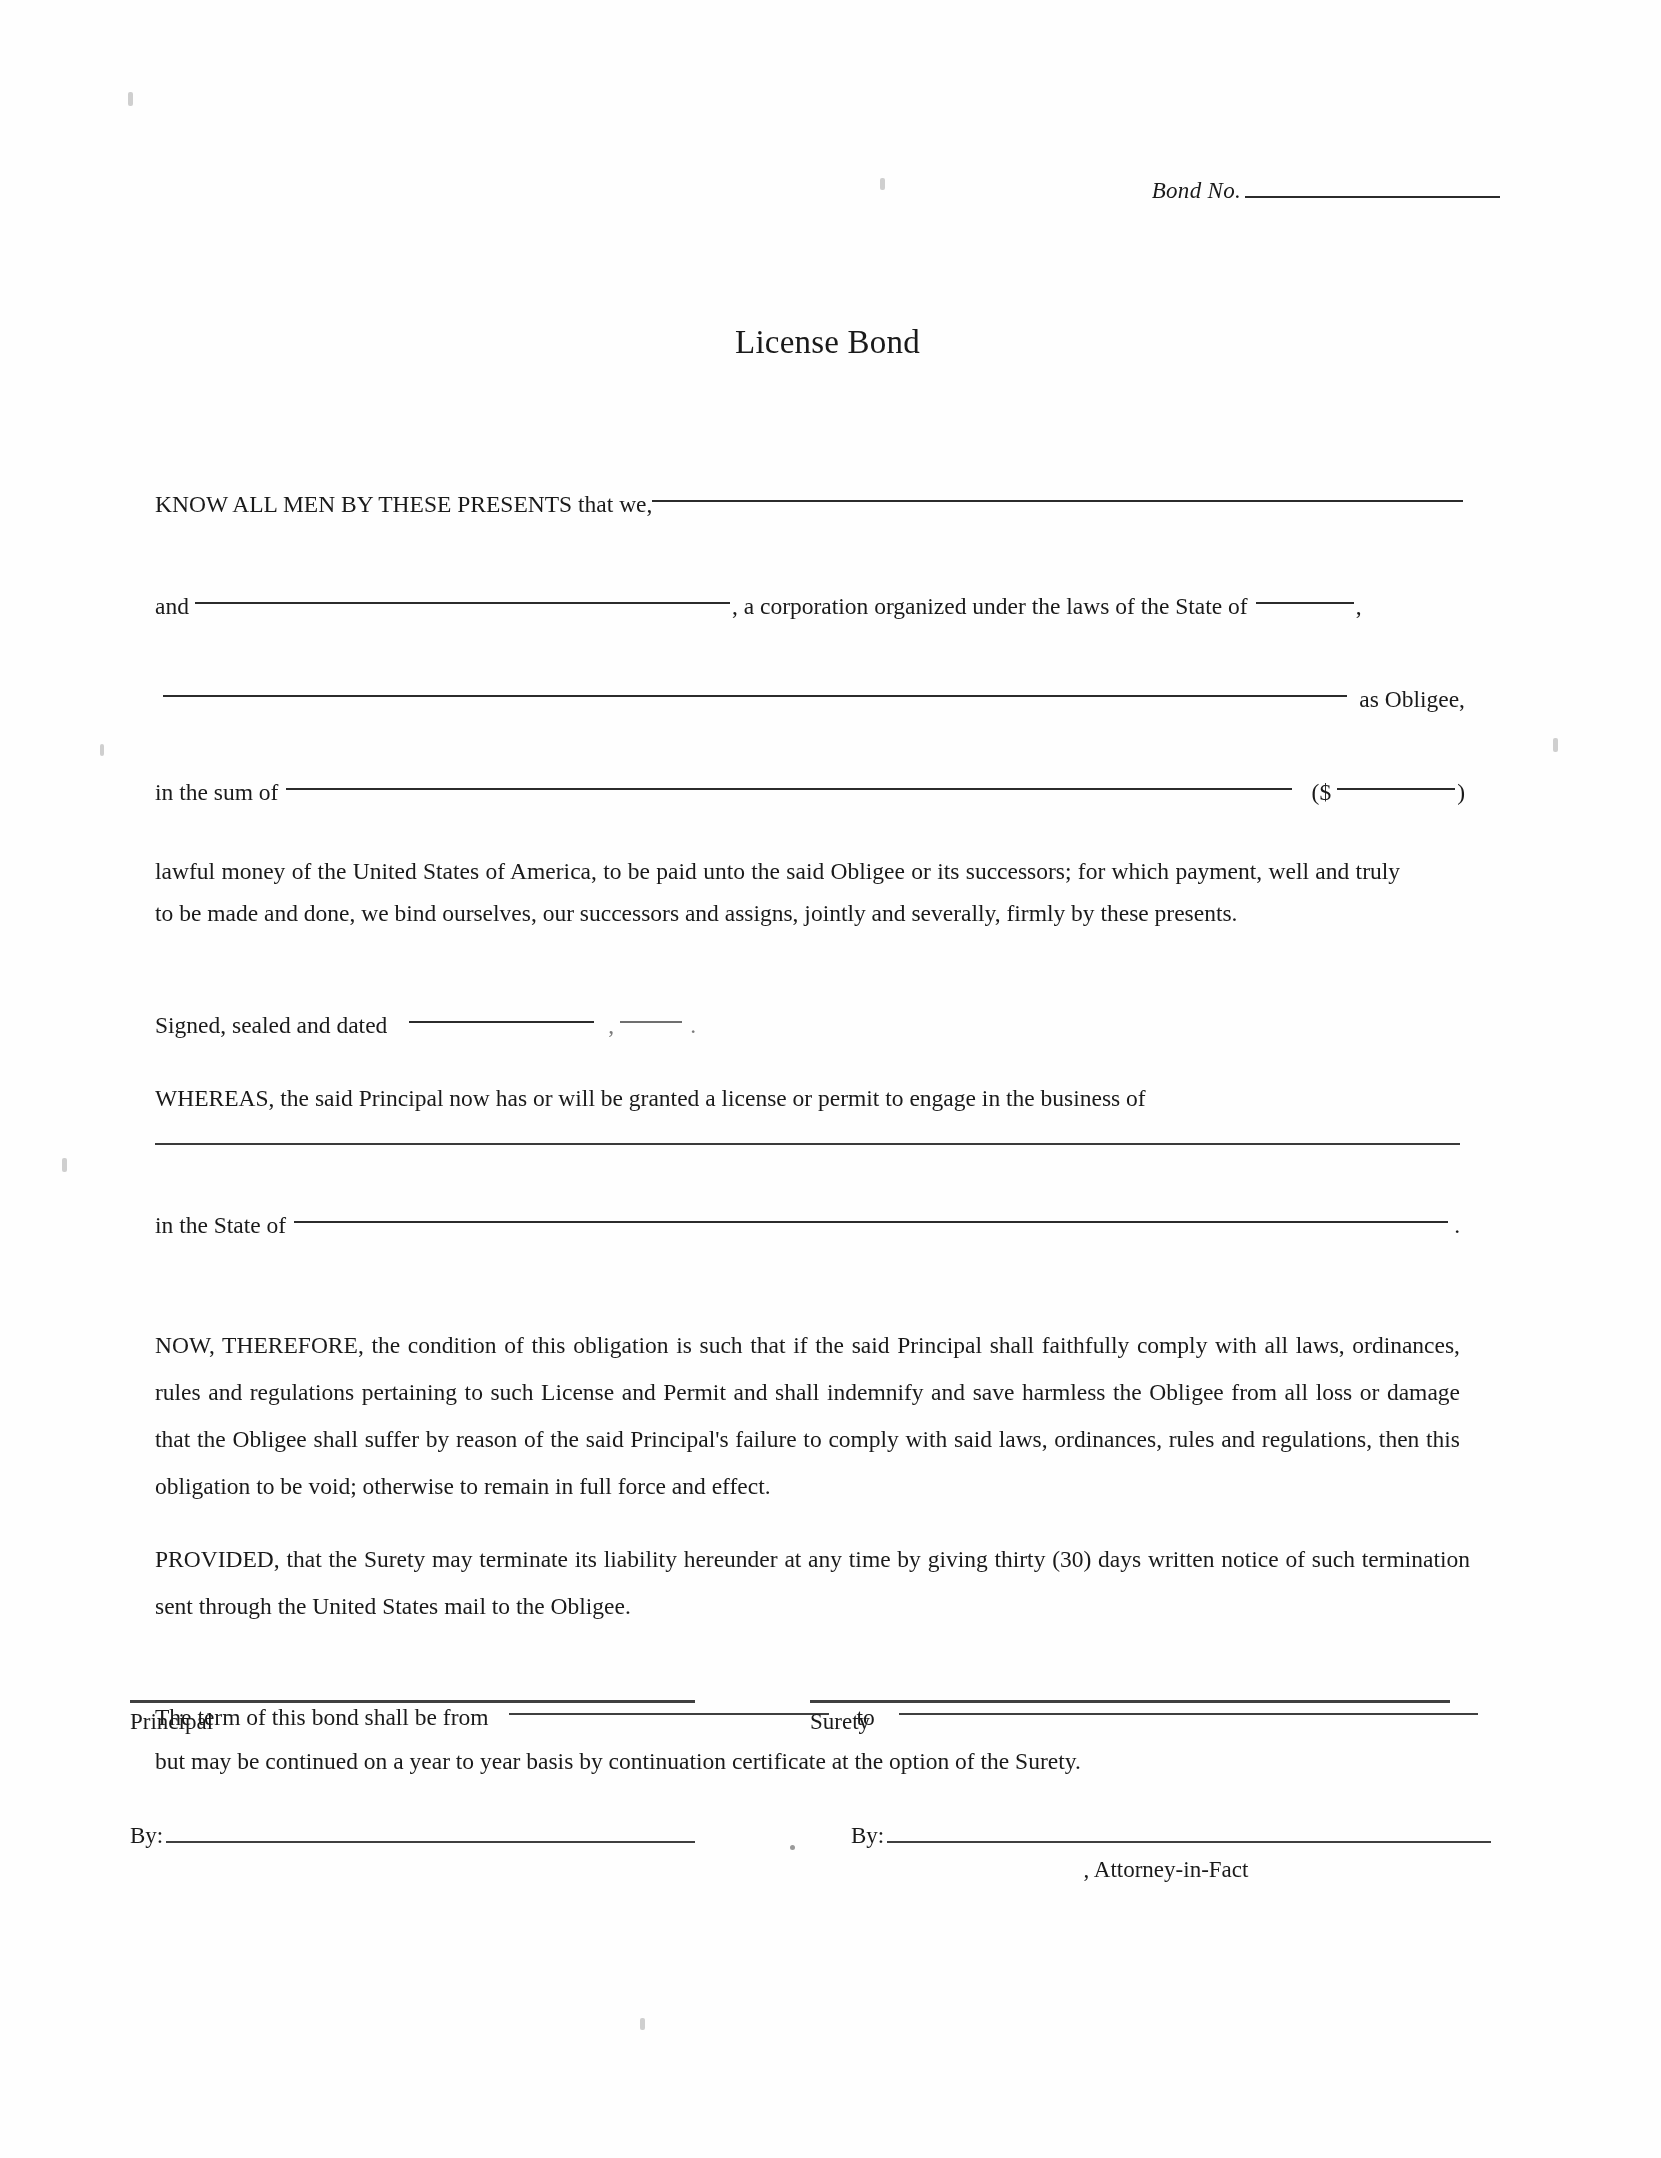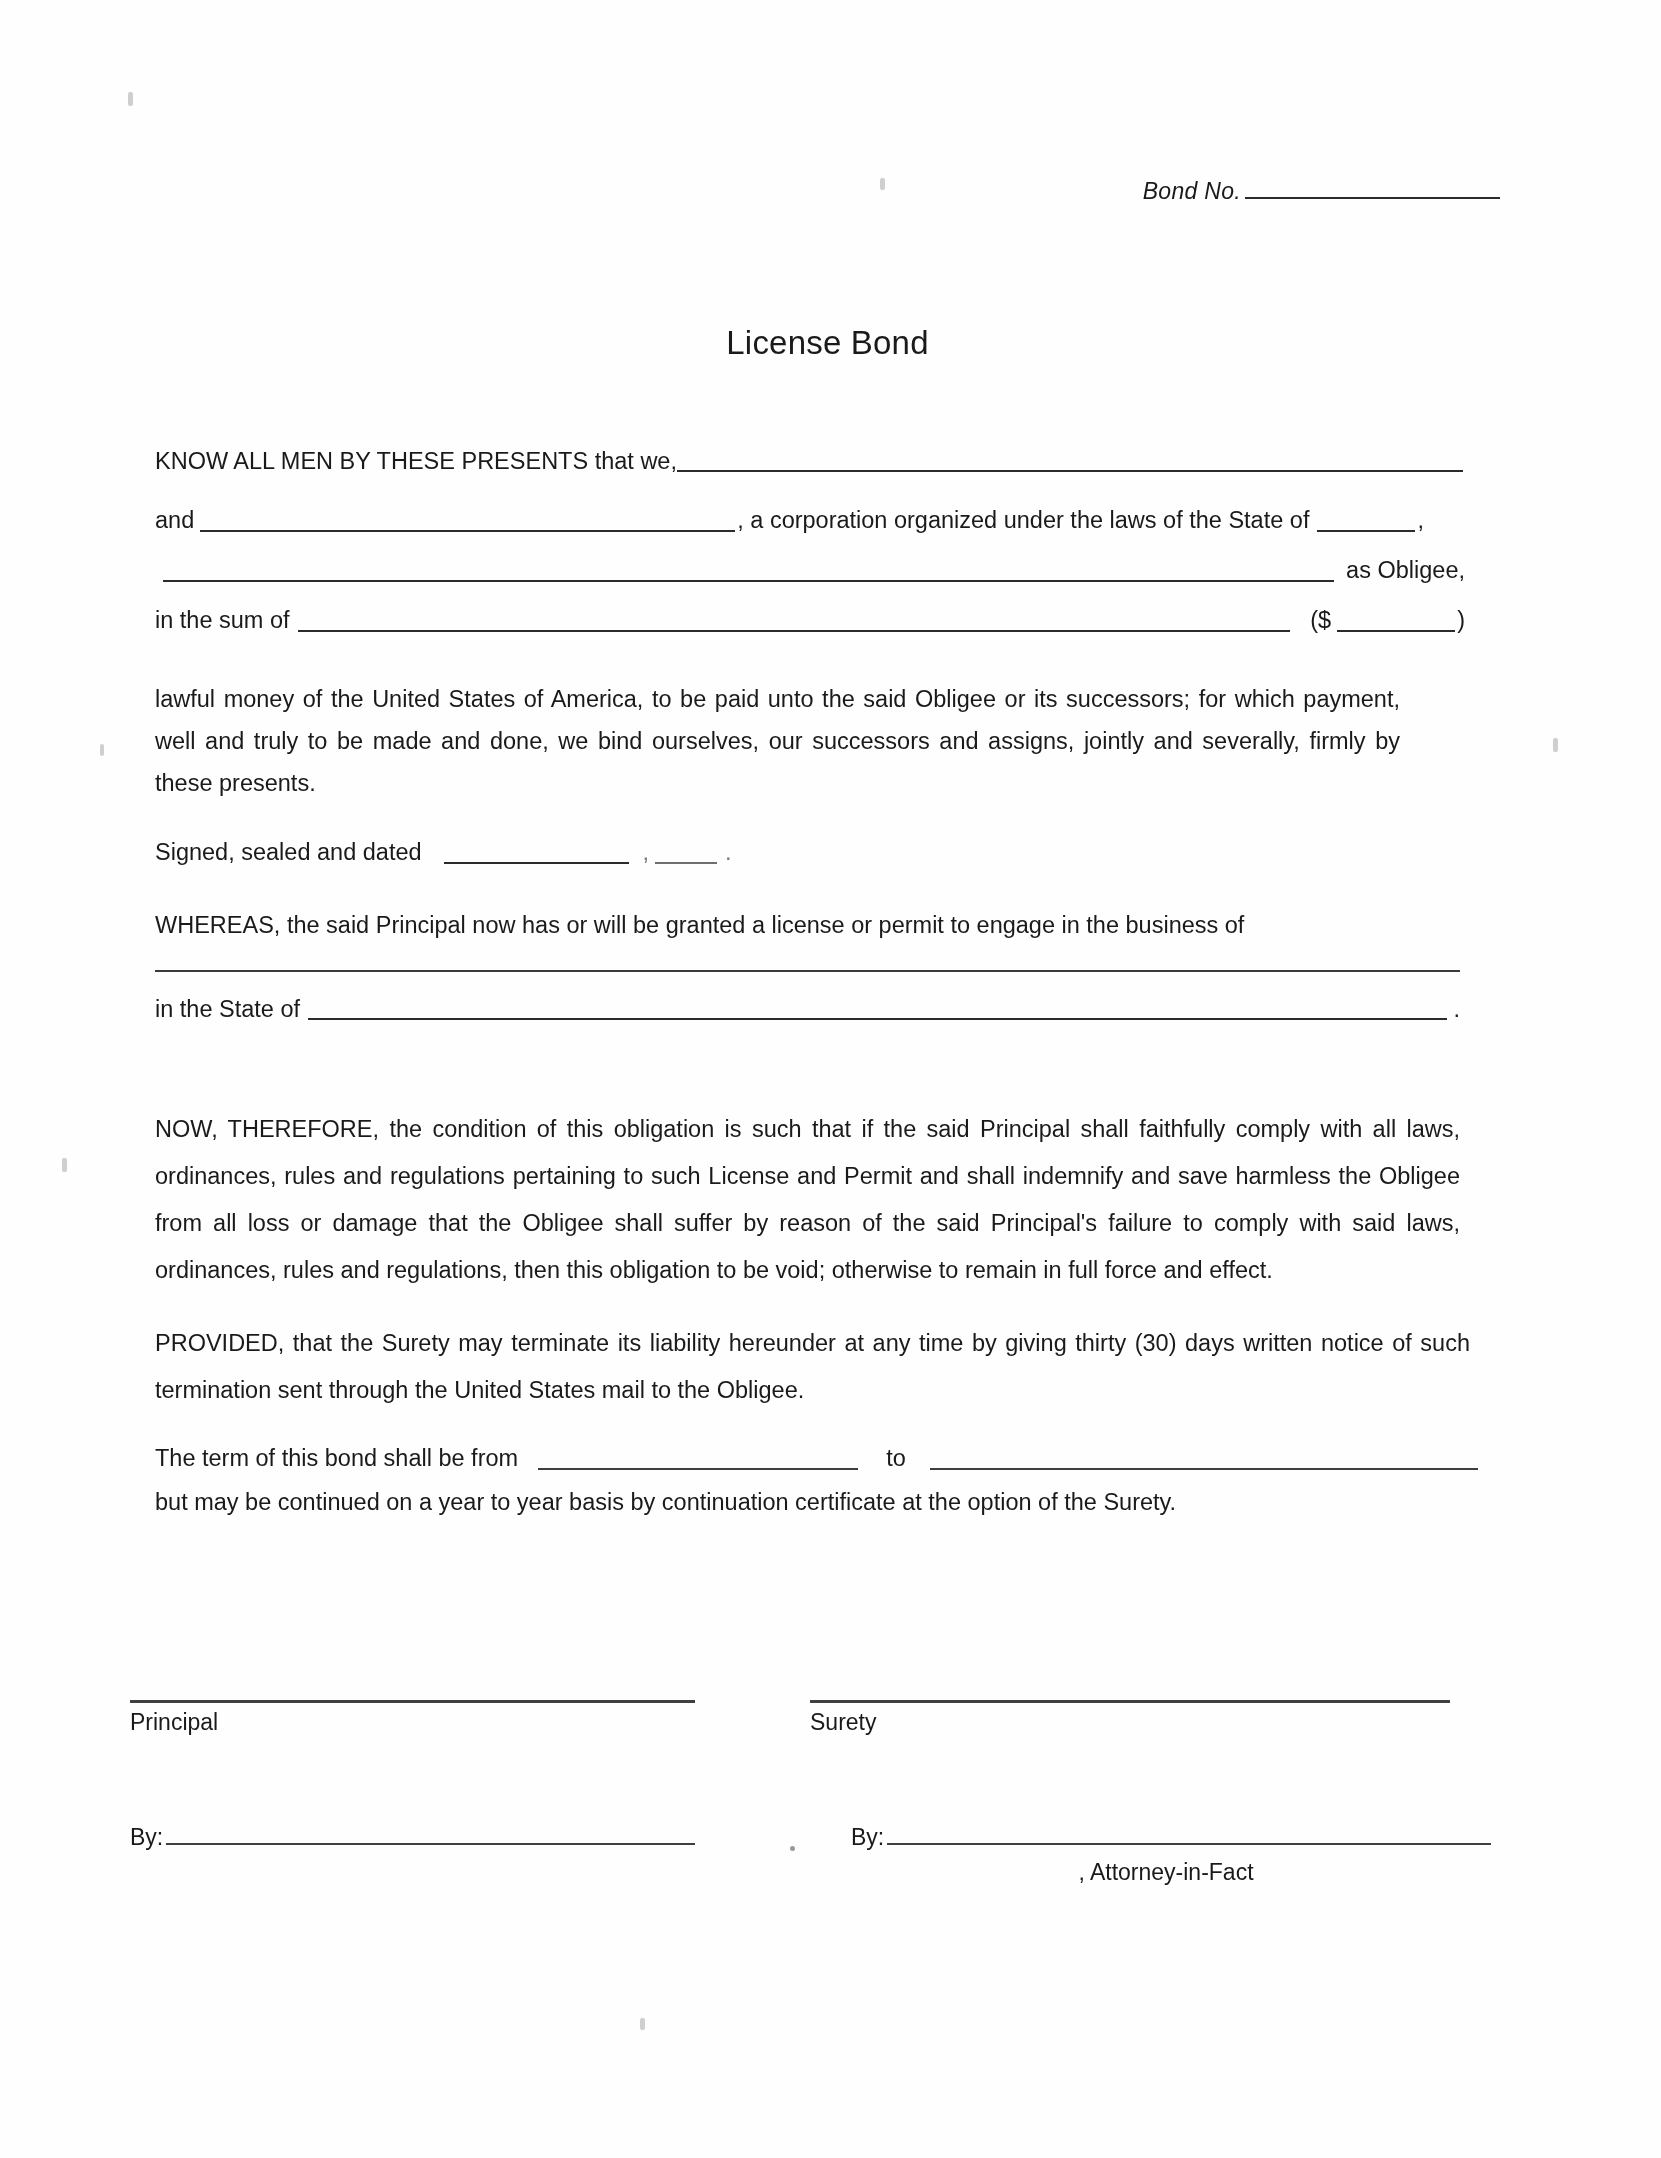--- a/index.html
+++ b/index.html
@@ -10,20 +10,21 @@
   body {
     font-family: "Liberation Sans", sans-serif;
     color: #1a1a1a;
   }
   .page {
     position: relative;
     width: 1661px;
     height: 2158px;
     background: #fefefe;
     overflow: hidden;
+    font-family: Liberation Serif, serif;
   }
   
   .speck {
     position: absolute;
     background: #cfcfcf;
     border-radius: 50%;
   }
 
   .doc {
     position: absolute;
@@ -68,22 +69,23 @@
     position: absolute;
     top: 444px;
     left: 0;
     width: 1310px;
     font-size: 23.5px;
     line-height: 1.0;
   }
 
   .ln {
     display: flex;
-    align-items: flex-end;
+    align-items: center;
     white-space: nowrap;
+    margin-top: 43px;
   }
   .rule {
     flex: 0 0 auto;
     border-bottom: 2px solid #2b2b2b;
     height: 0;
     margin: 0 2px 6px 2px;
   }
   .rule.grow { flex: 1 1 auto; }
   .txt { flex: 0 0 auto; }
 

